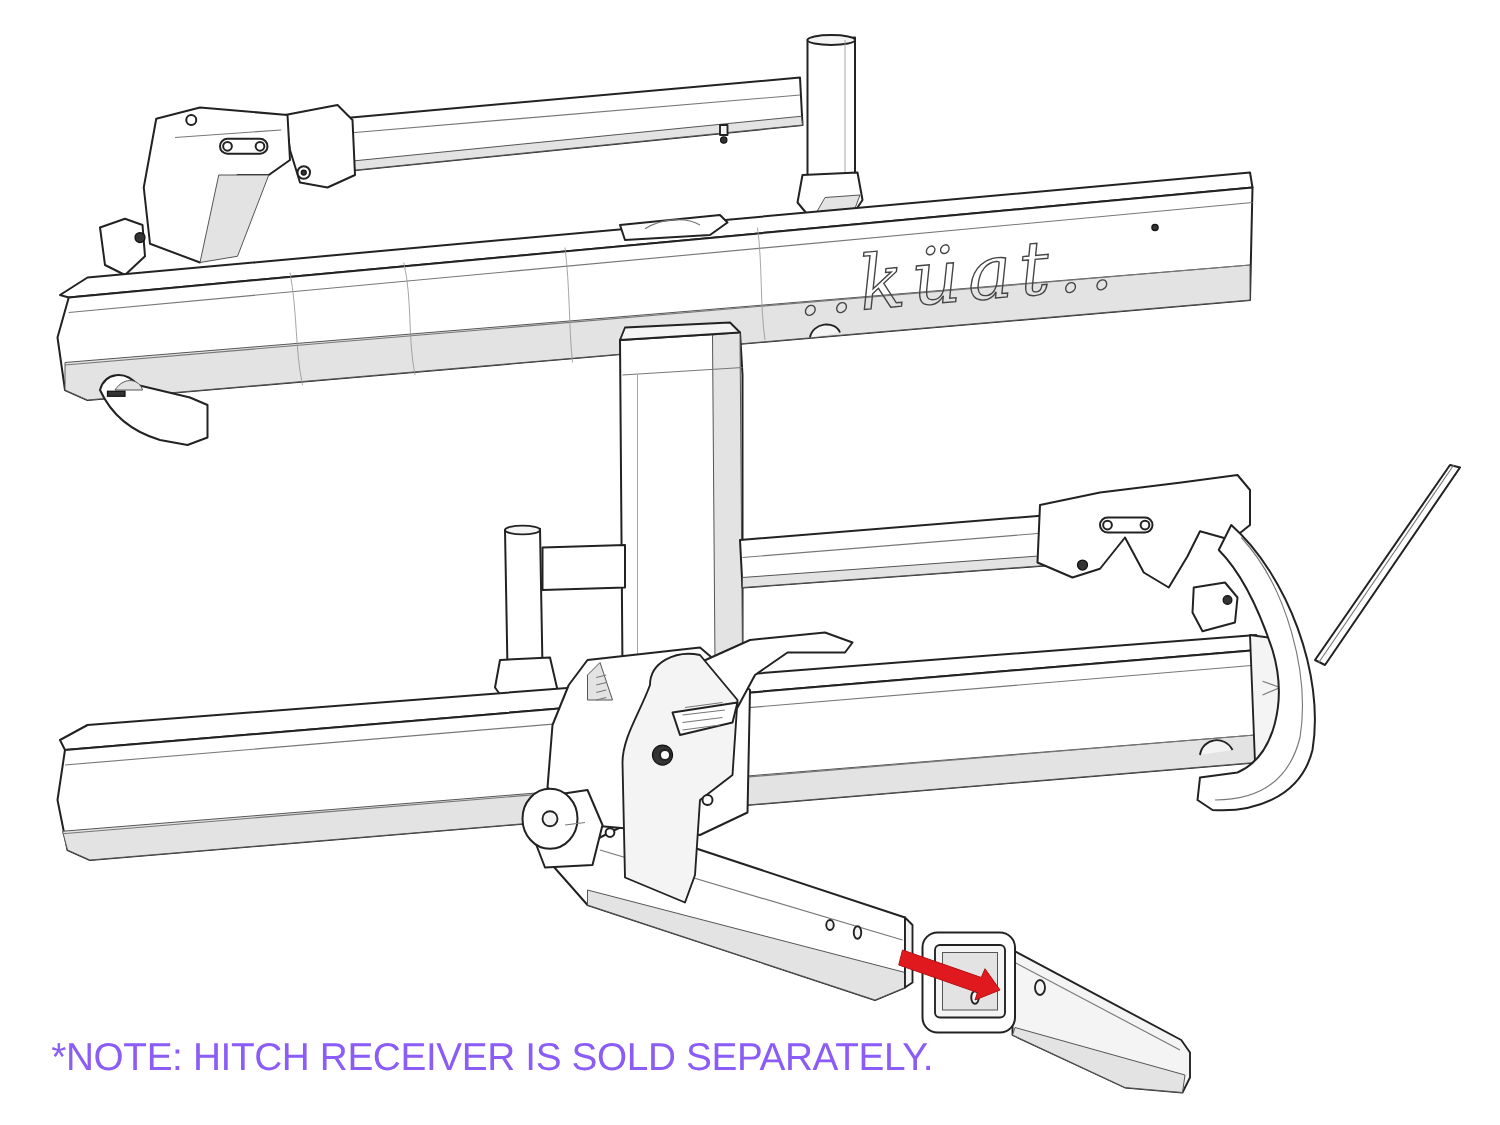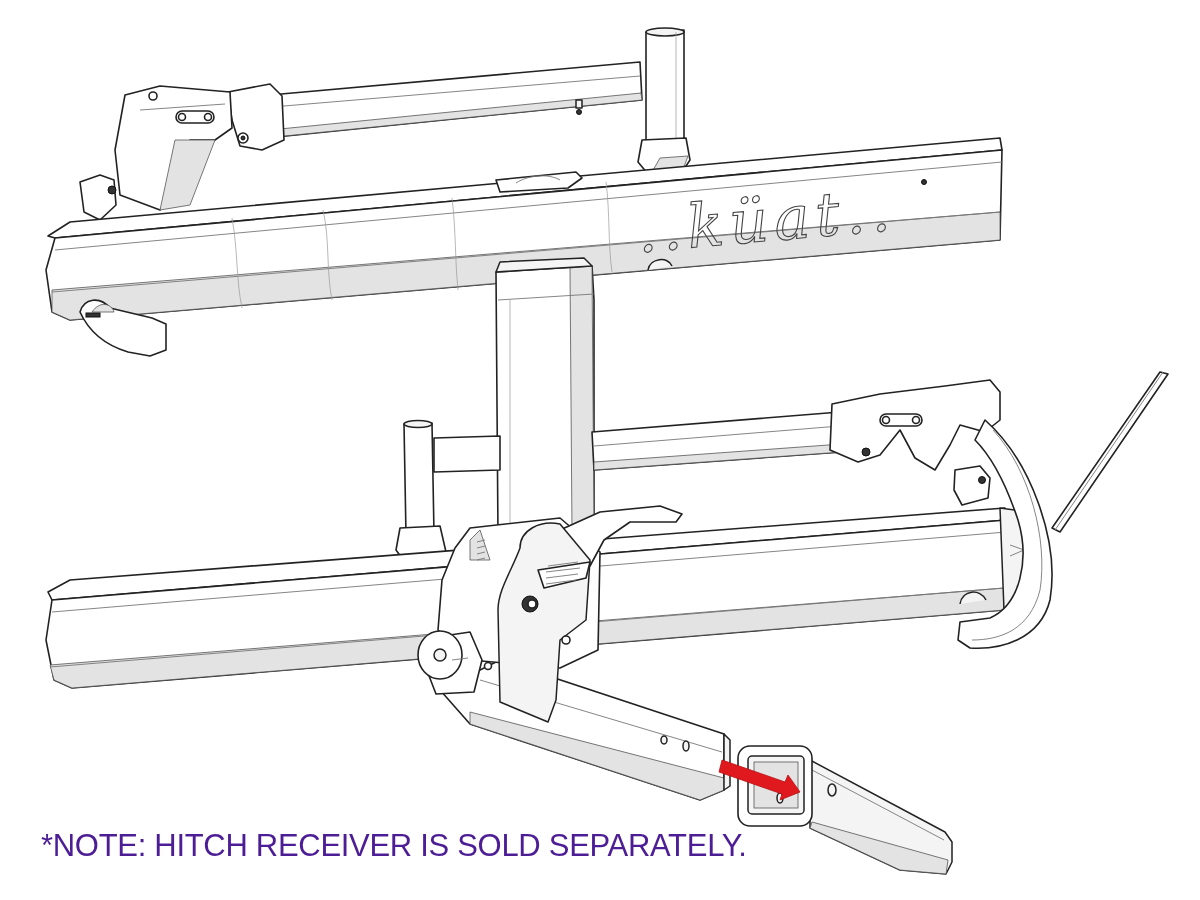--- a/index.html
+++ b/index.html
@@ -1,20 +1,20 @@
 <!DOCTYPE html>
 <html><head>
 <meta charset="utf-8">
 <style>
   html, body { margin: 0; padding: 0; background: #ffffff; }
   body { width: 1200px; height: 900px; position: relative; overflow: hidden; font-family: "Liberation Sans", sans-serif; }
   #diagram { position: absolute; left: 0; top: 0; width: 1200px; height: 900px; }
   .note {
     position: absolute; left: 41px; top: 828px;
-    color: #4c1d95; font-family: "Liberation Sans", sans-serif;
+    color: #8b5cf6; font-family: "Liberation Sans", sans-serif;
     font-size: 31px; letter-spacing: -0.3px; white-space: nowrap;
   }
   .ol { fill: #ffffff; stroke: #222; stroke-width: 1.6; stroke-linejoin: round; }
   .olg { fill: #f4f4f4; stroke: #222; stroke-width: 1.5; stroke-linejoin: round; }
   .sh { fill: #e3e3e3; stroke: #555; stroke-width: 0.8; }
   .thin { fill: none; stroke: #777; stroke-width: 0.9; }
   .thin2 { fill: none; stroke: #999; stroke-width: 0.7; }
   .dark { fill: #333; stroke: #111; stroke-width: 1; }
   .logo { fill: none; stroke: #444; stroke-width: 1.1; font-family: "DejaVu Serif", serif; font-style: italic; font-size: 60px; letter-spacing: 6px; }
 </style>

